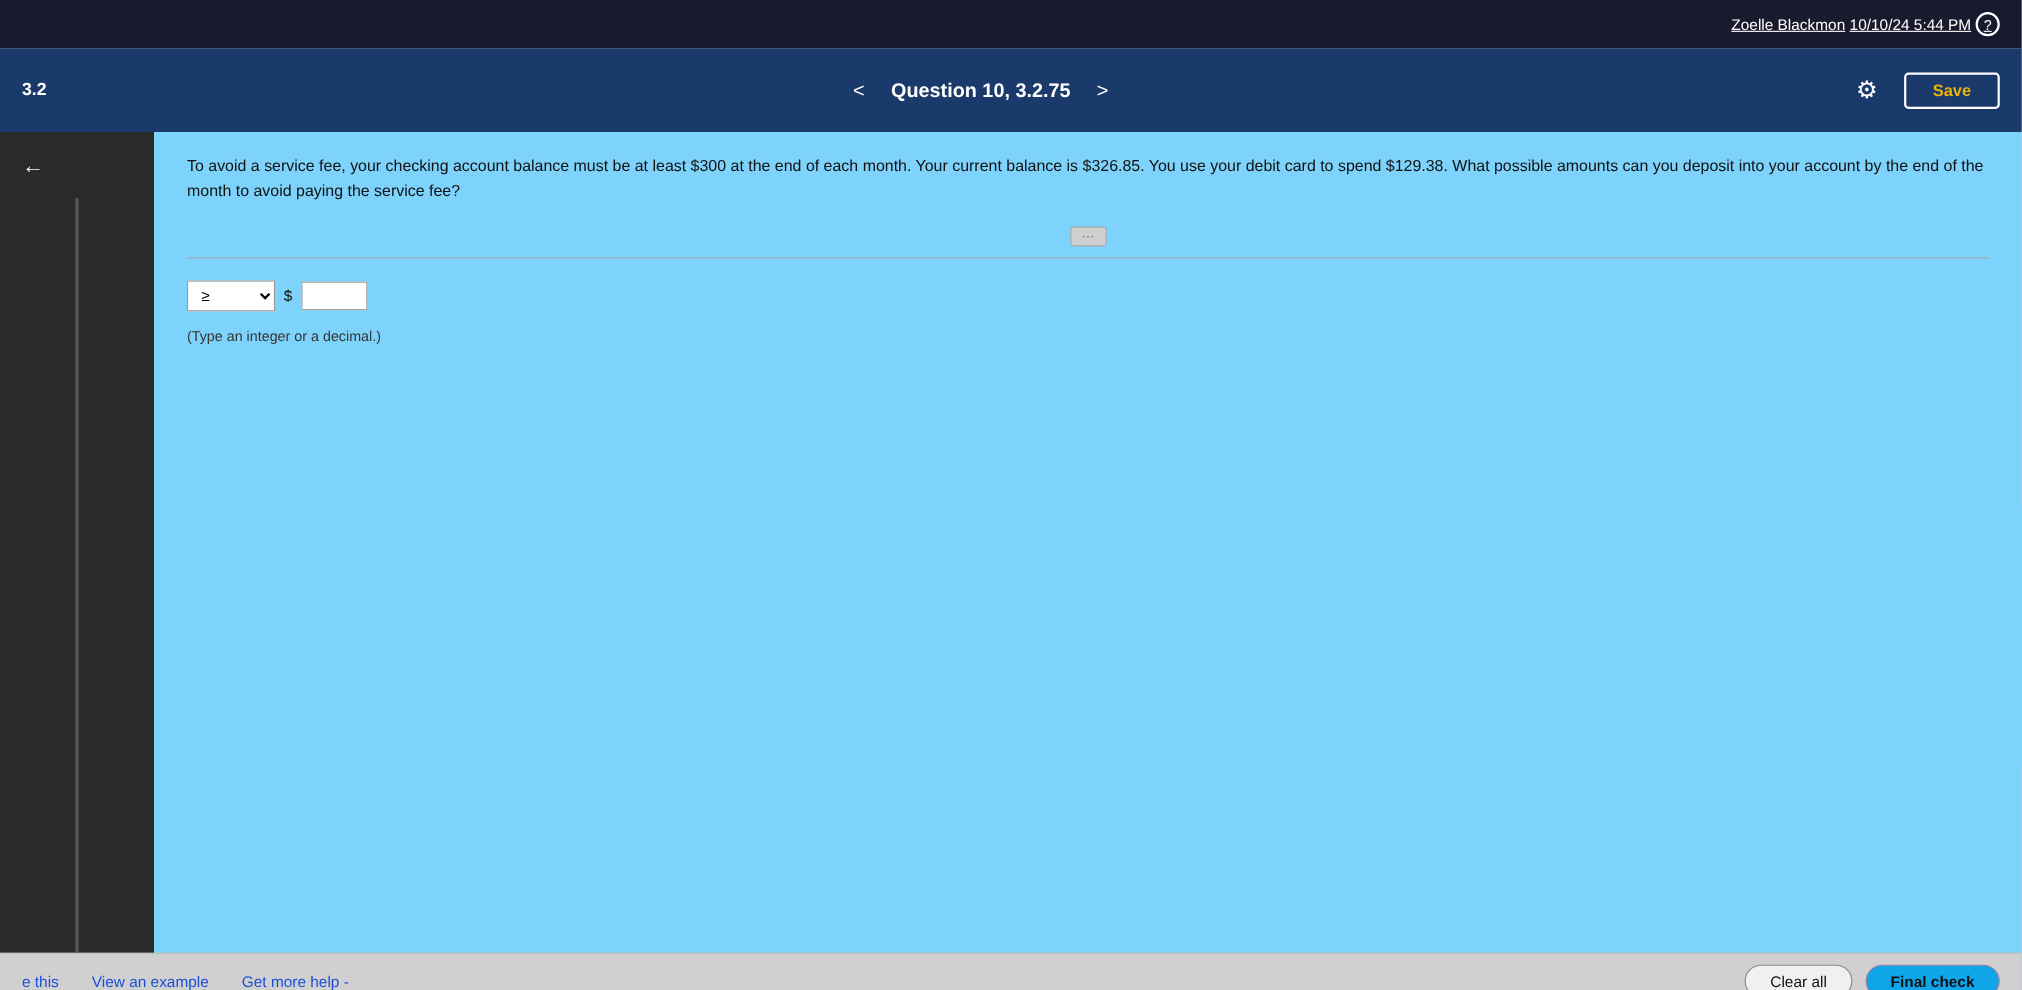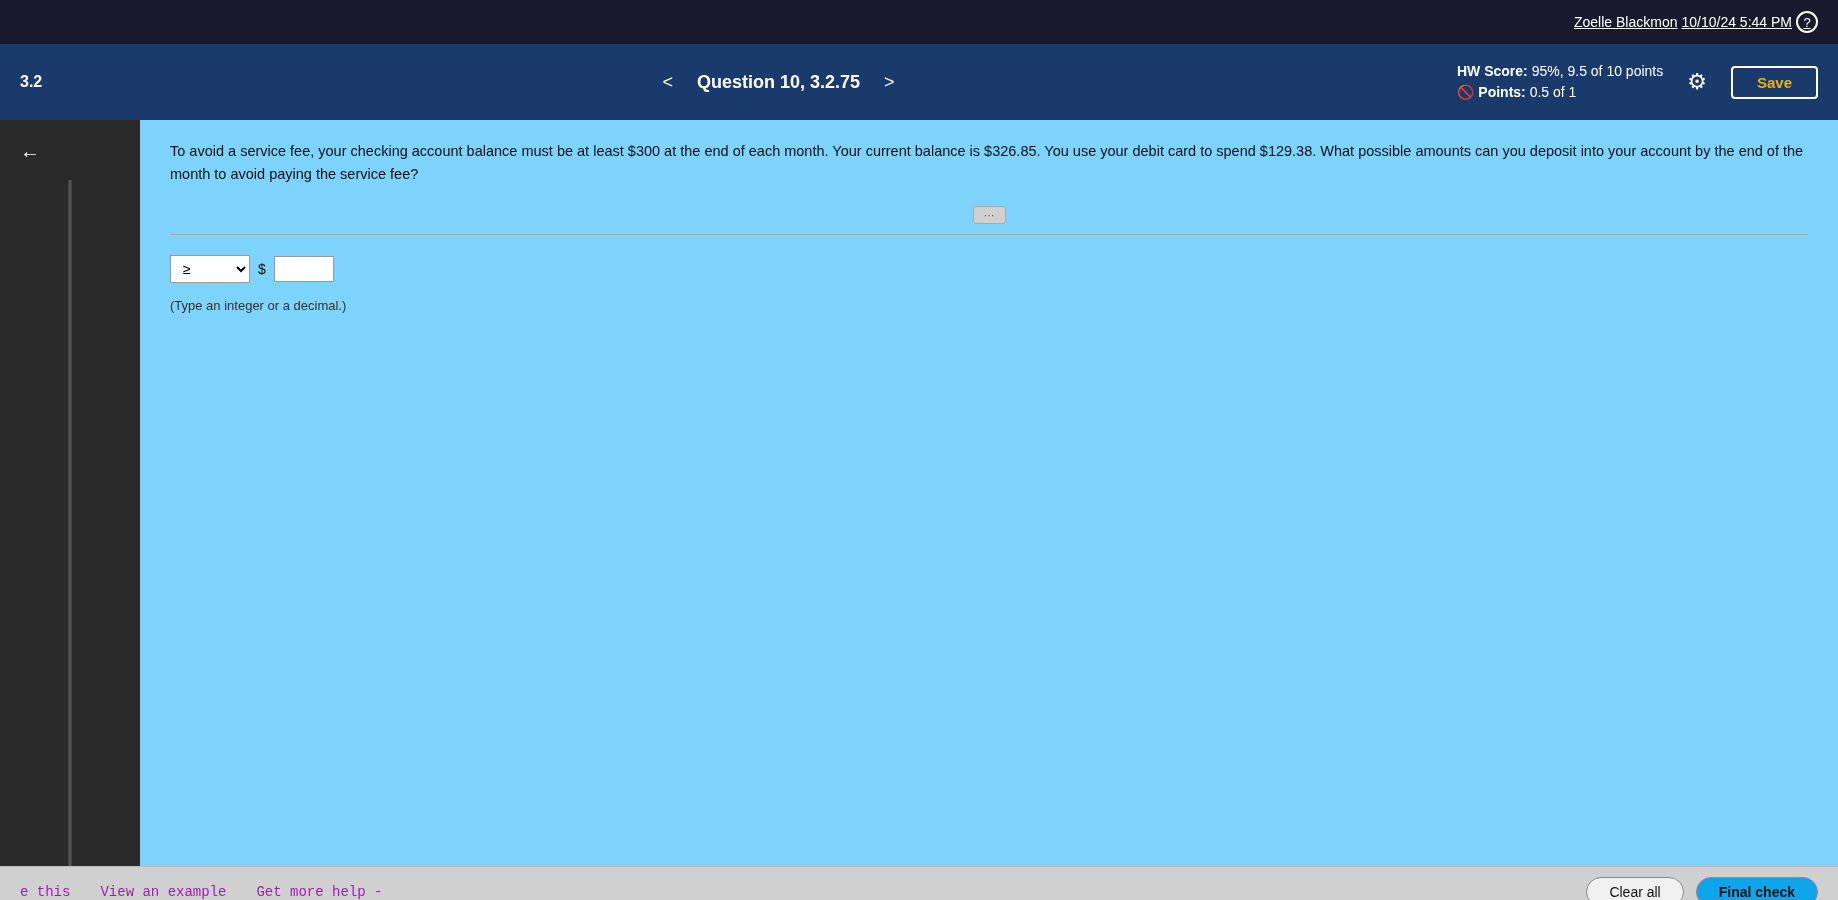--- a/index.html
+++ b/index.html
@@ -233,24 +233,23 @@
     .bottom-bar-left {
       display: flex;
       align-items: center;
       gap: 30px;
       font-size: 14px;
       color: #222;
     }
 
     .bottom-bar-link {
       cursor: pointer;
-      color: #a21caf;
+      color: #1d4ed8;
       text-decoration: none;
       font-size: 14px;
-      font-family: Liberation Mono, monospace;
     }
 
     .bottom-bar-right {
       display: flex;
       align-items: center;
       gap: 12px;
     }
 
     .clear-all-btn {
       background: #f0f0f0;
@@ -306,28 +305,20 @@
 <div class="nav-bar">
   <div class="nav-section-label">3.2</div>
 
   <div class="nav-question-nav">
     <span class="nav-arrow">&lt;</span>
     <span class="nav-question-title">Question 10, 3.2.75</span>
     <span class="nav-arrow">&gt;</span>
   </div>
 
   <div class="nav-score-area">
-    <div class="nav-score-text">
-      <strong>HW Score:</strong>
-      <span>95%, 9.5 of 10 points</span>
-      <br>
-      <span>🚫 </span>
-      <strong>Points:</strong>
-      <span>0.5 of 1</span>
-    </div>
     <button class="nav-gear-btn">
       <span>⚙</span>
     </button>
     <button class="nav-save-btn">Save</button>
   </div>
 </div>
 
 <div class="content-area">
 
   <div class="sidebar">

